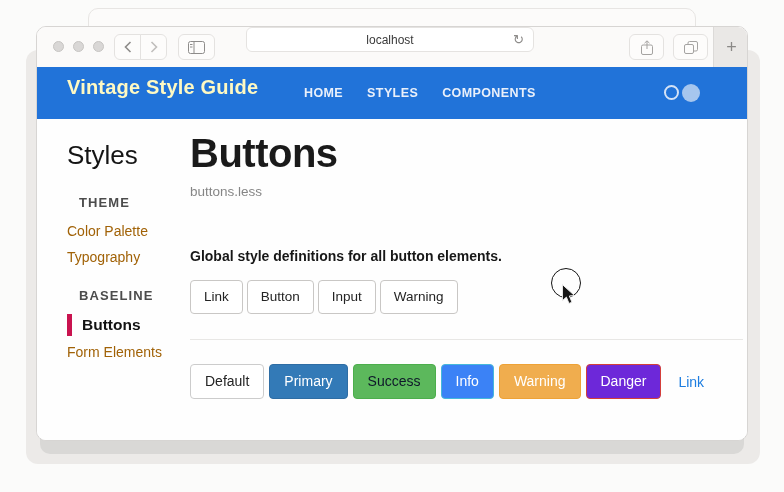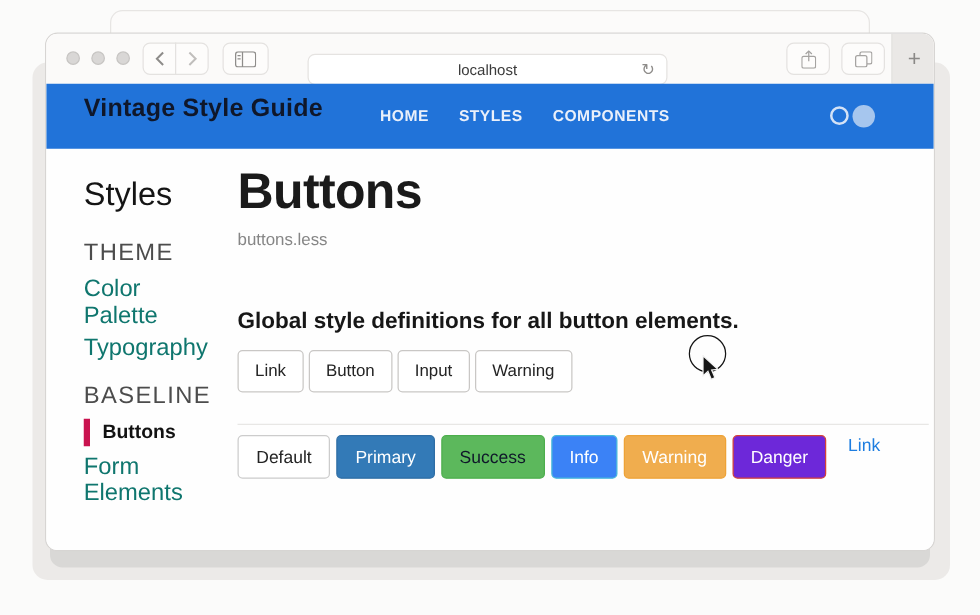--- a/index.html
+++ b/index.html
@@ -19,61 +19,61 @@
   
   .toolbar{position:relative;height:40px;background:#fbfaf9;}
   .traffic{position:absolute;left:16px;top:14px;display:flex;gap:9px;}
   .light{width:11px;height:11px;border-radius:50%;background:#d9d7d6;border:1px solid #c7c5c3;}
   .tb-group{position:absolute;top:7px;display:flex;}
   .tb-btn{width:27px;height:26px;background:#fdfcfb;border:1px solid #e4e2e0;display:flex;
           align-items:center;justify-content:center;color:#8e8c8a;}
   .tb-btn.first{border-radius:6px 0 0 6px;}
   .tb-btn.last{border-radius:0 6px 6px 0;margin-left:-1px;}
   .tb-btn.solo{border-radius:6px;width:37px;}
-  .urlbar{position:absolute;left:209px;top:16px;width:288px;height:25px;border-radius:6px;background:#fff;
+  .urlbar{position:absolute;left:209px;top:0;width:288px;height:25px;border-radius:6px;background:#fff;
           border:1px solid #e5e3e1;display:flex;align-items:center;justify-content:center;
           font-size:12px;color:#3a3a3a;}
   .refresh{position:absolute;right:9px;top:4px;color:#8e8c8a;font-size:13px;line-height:15px;}
   .plus-stub{position:absolute;left:676px;top:0;width:36px;height:40px;background:#eae8e6;
              border-left:1px solid #dcdad8;border-top-right-radius:10px;display:flex;
              align-items:center;justify-content:center;color:#8b8987;font-size:18px;font-weight:300;}
 
   
   .header{position:relative;height:52px;background:#2173d9;}
   .brand{position:absolute;left:30px;top:0;height:40px;display:flex;align-items:center;
-         color:#0f172a;font-size:20px;font-weight:600;letter-spacing:.2px;}
+         color:#fef9c3;font-size:20px;font-weight:600;letter-spacing:.2px;}
   .topnav{position:absolute;left:267px;top:0;height:52px;display:flex;align-items:center;gap:24px;}
   .topnav span{color:#eaf0fa;font-size:12.5px;font-weight:600;letter-spacing:.4px;}
   .dot-hollow{position:absolute;left:627px;top:18px;width:15px;height:15px;border-radius:50%;
               border:2px solid #d4e2f6;background:transparent;}
   .dot-filled{position:absolute;left:645px;top:17px;width:18px;height:18px;border-radius:50%;background:#a6c6ee;}
 
   
   .body-row{display:flex;height:323px;background:#fefefe;}
   .sidebar{width:147px;padding:22px 0 0 30px;flex:0 0 auto;}
   .side-title{font-size:26px;color:#141414;line-height:28px;margin:0 0 26px 0;font-weight:500;}
-  .side-heading{font-size:19px;font-weight:400;color:#4c4c4c;letter-spacing:1.1px;line-height:16px;margin:0 0 10px 0;}
+  .side-heading{font-size:13px;font-weight:700;color:#4c4c4c;letter-spacing:1.1px;line-height:16px;margin:0 0 10px 12px;}
   .side-heading.second{margin-top:20px;}
-  .side-link{display:block;font-size:19px;color:#0f766e;line-height:21px;margin:0 0 5px 0;
+  .side-link{display:block;font-size:14px;color:#a16207;line-height:21px;margin:0 0 5px 0;
              max-width:98px;text-decoration:none;cursor:pointer;}
   .side-active{font-size:15.5px;font-weight:700;color:#121212;line-height:22px;border-left:5px solid #c9134f;
                padding-left:10px;margin:0 0 6px 0;}
 
   .main{flex:1;padding:12px 10px 0 6px;}
   .title-row{display:flex;align-items:flex-end;}
   .page-title{font-size:40px;line-height:44px;font-weight:600;color:#1a1a1a;letter-spacing:-.5px;}
   .badge{margin-left:17px;margin-bottom:7px;background:#8b8b8b;color:#fff;font-size:14px;
          padding:3px 13px;border-radius:5px;line-height:18px;}
   .filename{margin-top:8px;font-size:13.5px;color:#868686;line-height:18px;}
-  .desc{margin-top:46px;font-size:18px;font-weight:600;color:#171717;line-height:19px;}
+  .desc{margin-top:46px;font-size:14px;font-weight:600;color:#171717;line-height:19px;}
   .row1{margin-top:14px;display:flex;gap:4px;}
   .btn-plain{background:#fff;border:1px solid #c9c7c5;border-radius:4px;padding:8px 13px;
              font-size:13.5px;color:#242424;line-height:16px;cursor:pointer;}
   .hr{margin-top:25px;border:0;border-top:1px solid #e8e7e5;width:553px;}
-  .row2{margin-top:8px;display:flex;gap:5px;align-items:flex-start;}
+  .row2{margin-top:24px;display:flex;gap:5px;align-items:center;}
   .btn-variant{border-radius:4px;padding:8px 14px;font-size:14px;line-height:17px;border:1px solid transparent;cursor:pointer;}
   .btn-link{margin-left:12px;font-size:14px;color:#1d7de0;cursor:pointer;}
 
   
   .cursor-ring{position:absolute;left:551px;top:268px;width:30px;height:30px;border-radius:50%;
                border:1.5px solid #151515;background:transparent;pointer-events:none;}
   .cursor-arrow{position:absolute;left:561px;top:284px;pointer-events:none;}
 
   svg{display:block;}
 </style>

